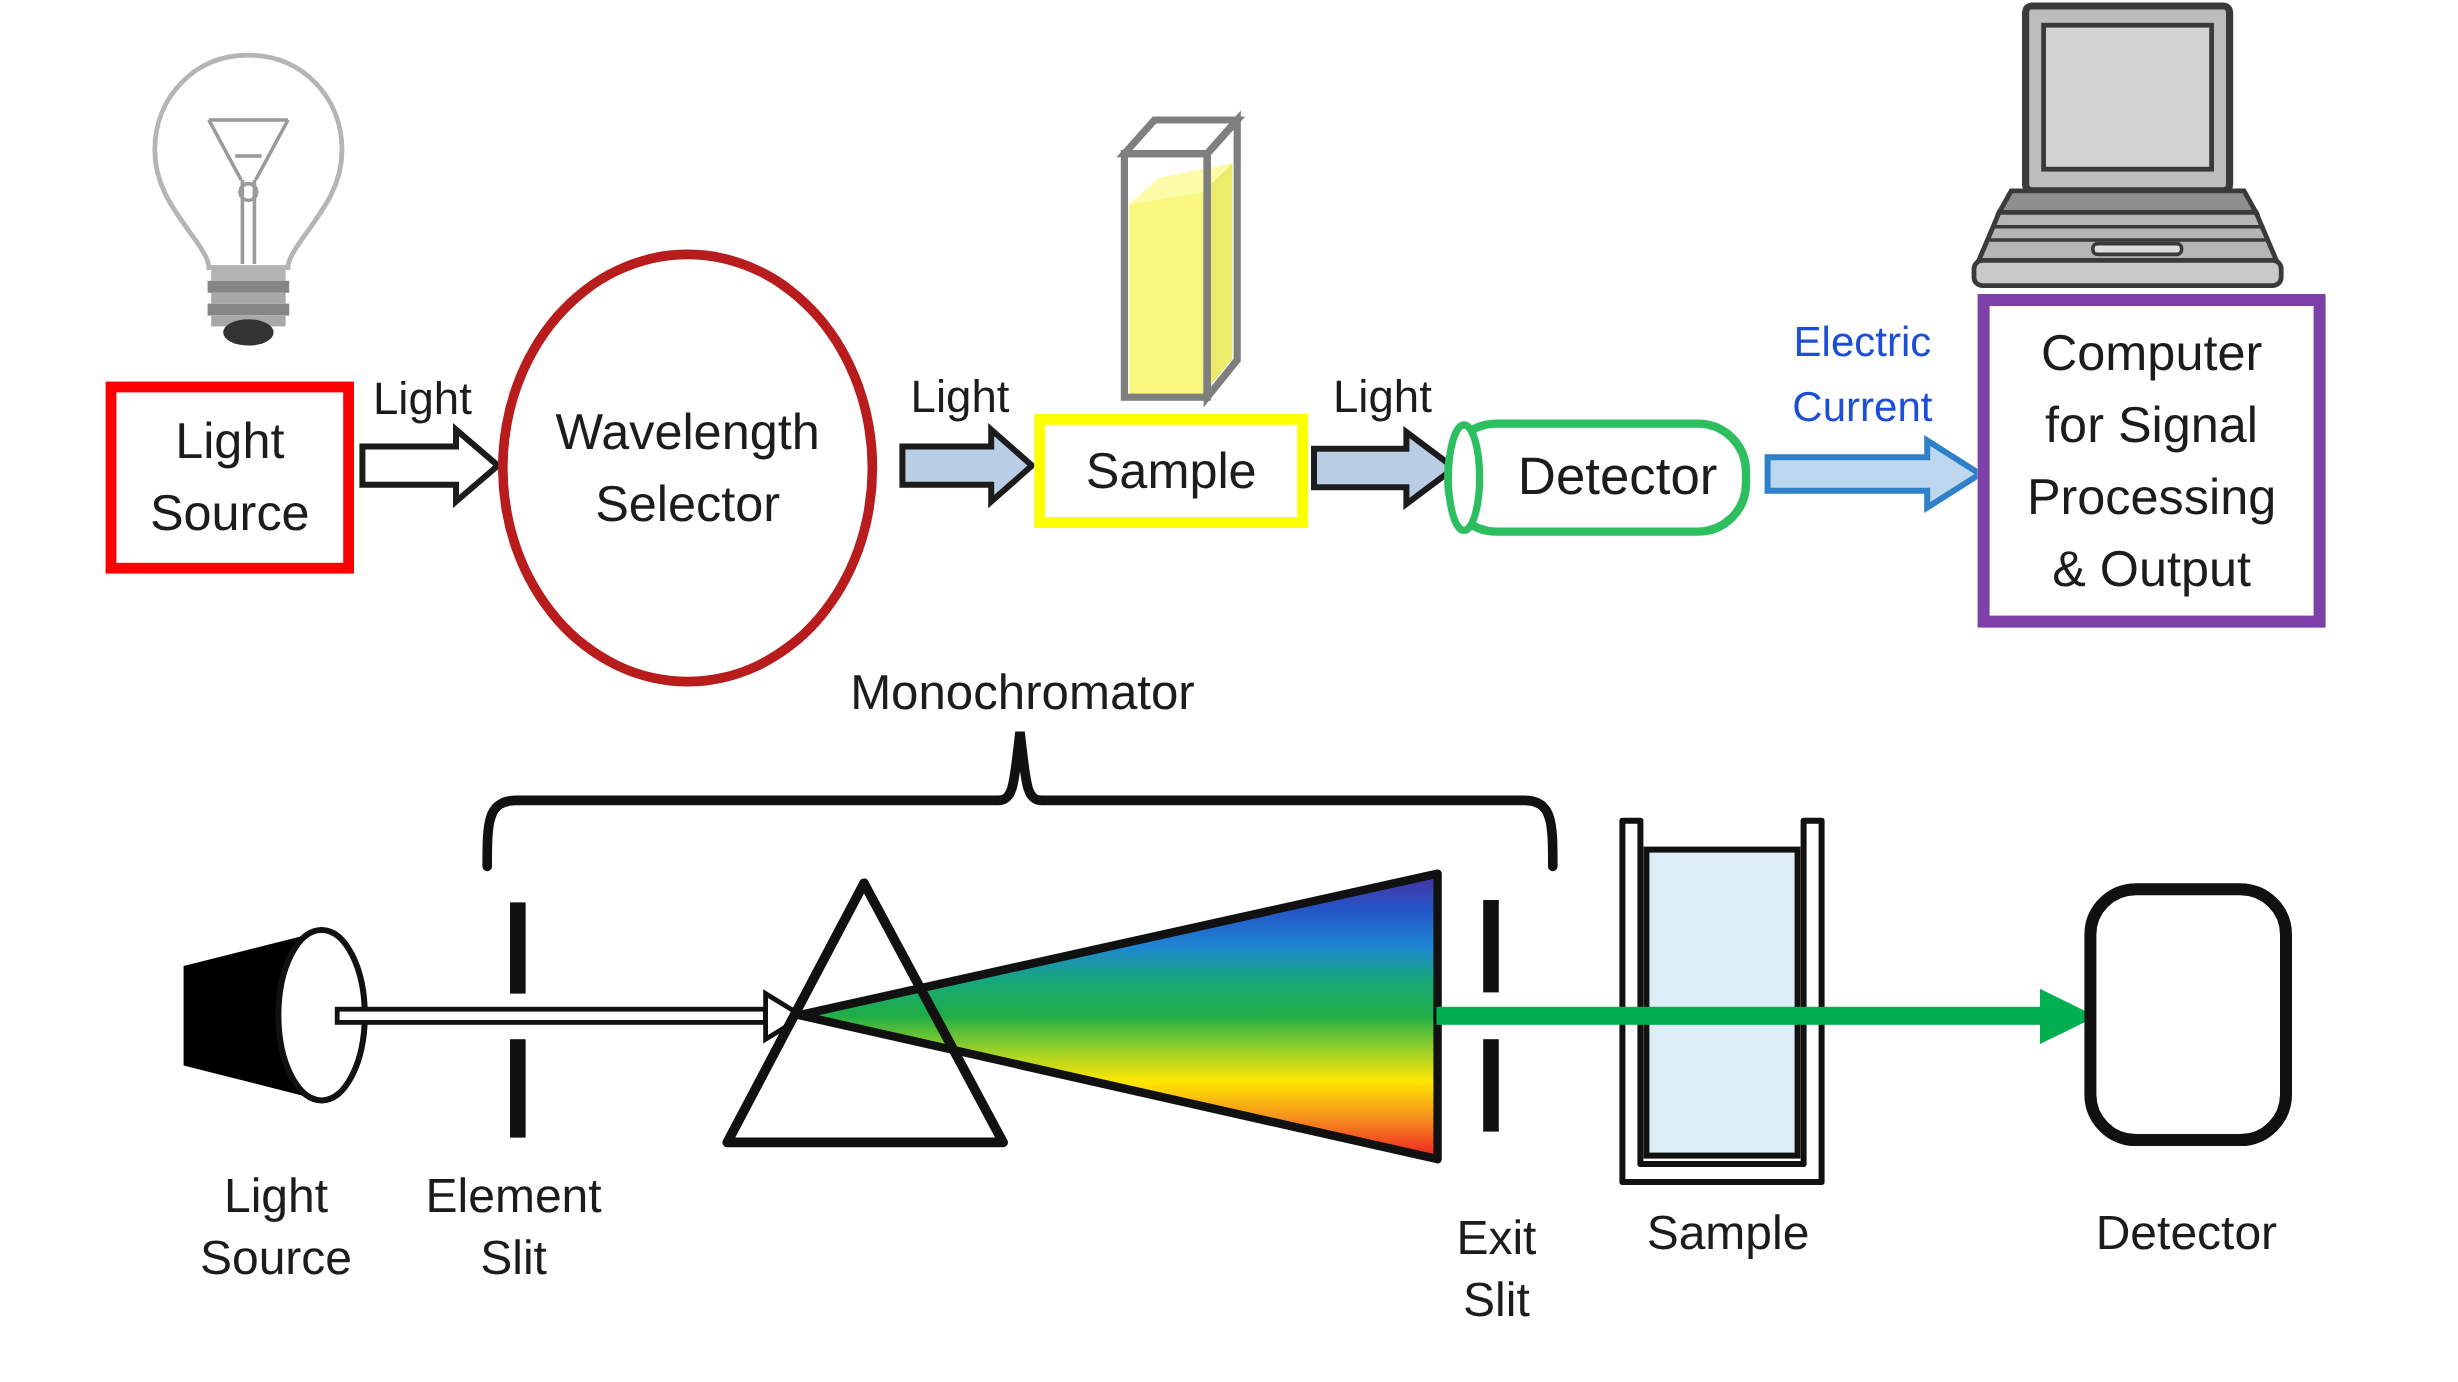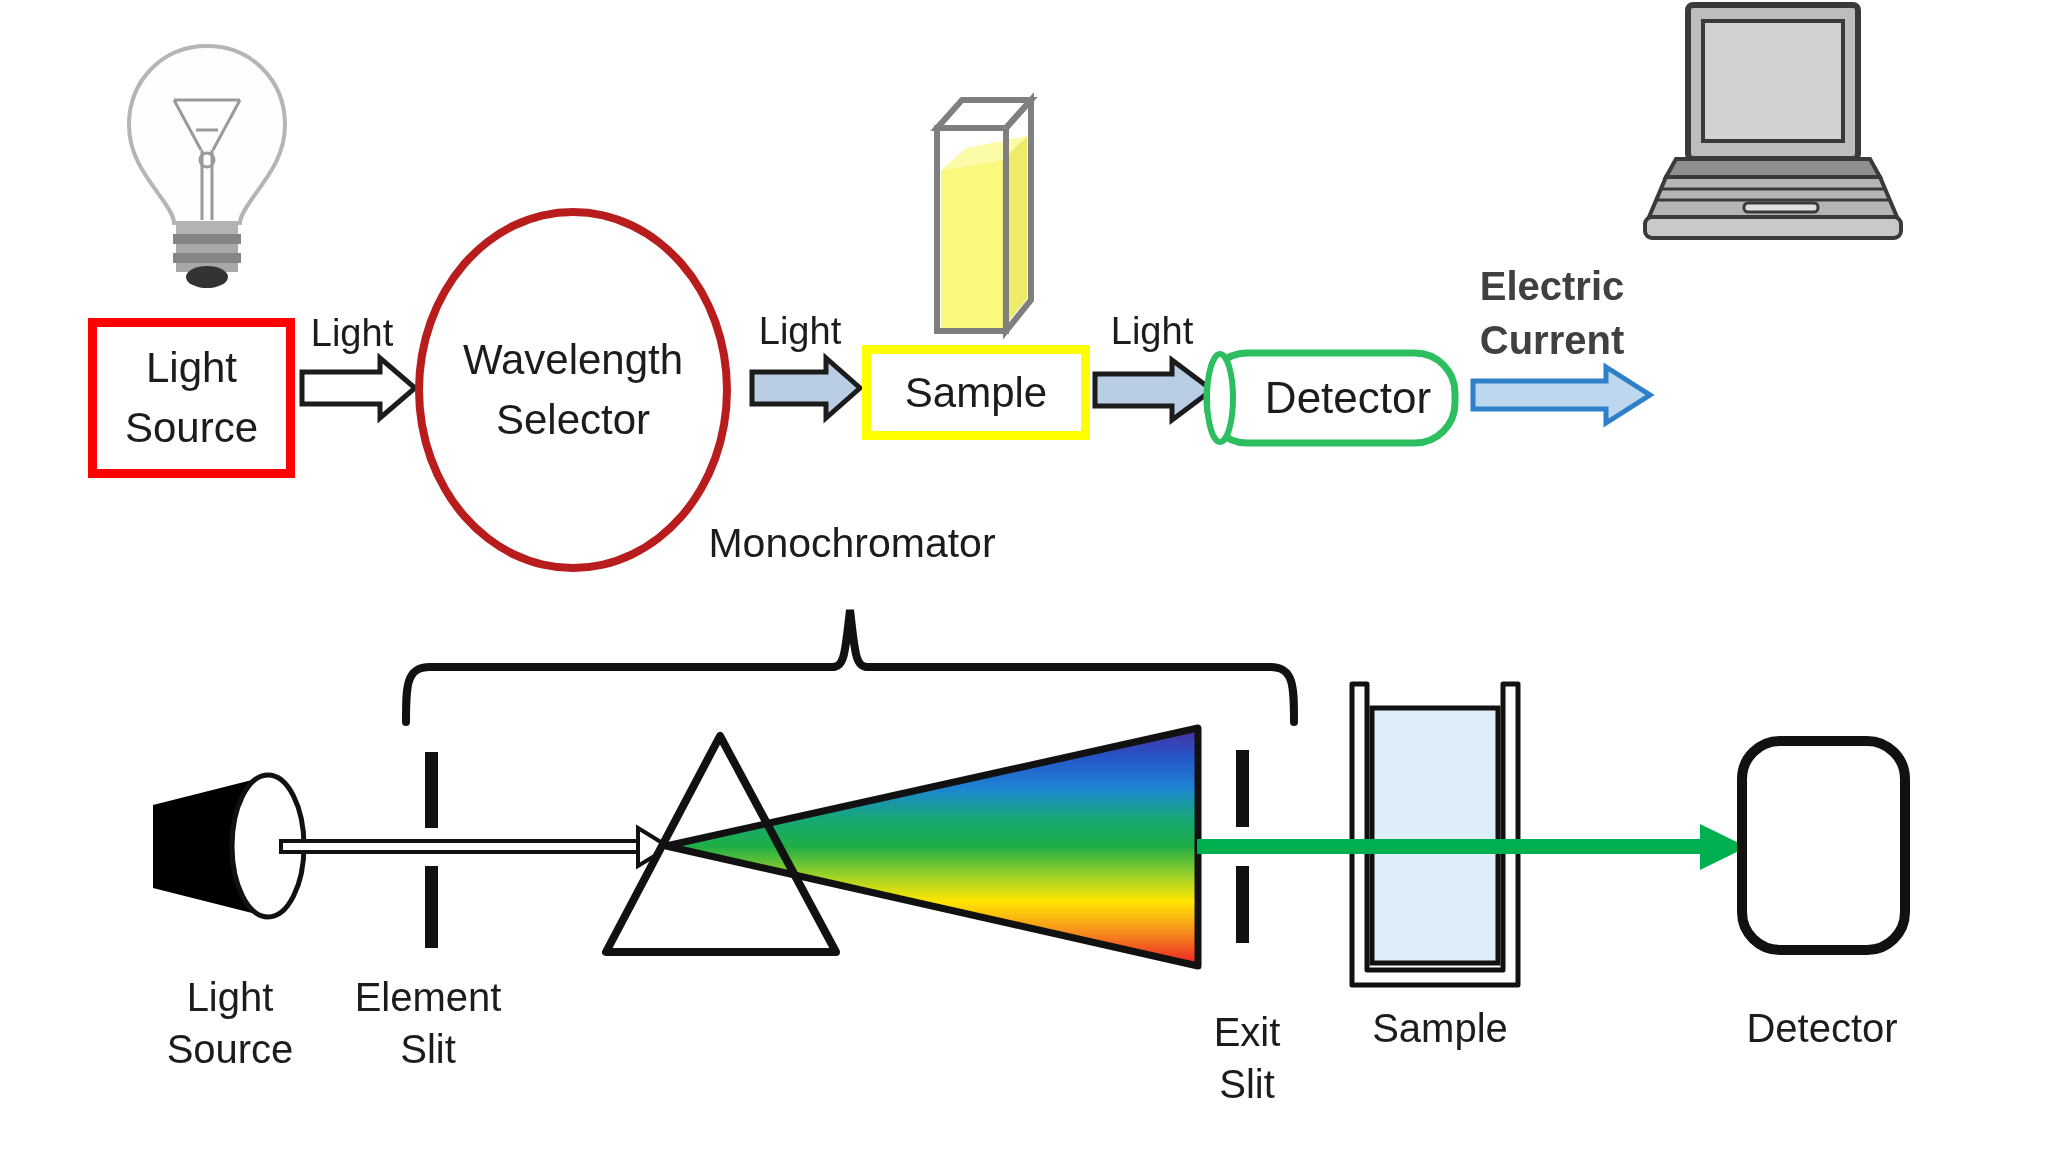--- a/index.html
+++ b/index.html
@@ -10,21 +10,21 @@
        font-size:40px;line-height:52px;color:#1c1c1c;}
   .toplbl{font-size:38px;line-height:48px;}
   .box{position:absolute;box-sizing:border-box;background:#ffffff;display:flex;
        align-items:center;justify-content:center;text-align:center;}
   .box span{white-space:pre-line;font-size:42px;line-height:60px;color:#1c1c1c;}
   #box-light-source{left:88px;top:318px;width:207px;height:160px;border:9px solid #ff0000;}
   #ellipse-wavelength{left:415px;top:208px;width:316px;height:364px;border:8px solid #b91c1c;
        border-radius:50%;}
   #box-sample{left:862px;top:345px;width:228px;height:95px;border:9px solid #ffff00;}
   #box-computer{left:1648px;top:245px;width:290px;height:278px;border:10px solid #7d3fa8;}
-  #lbl-electric{color:#404040;font-weight:700;font-size:40px;line-height:54px;}
+  #lbl-electric{color:#1d4ed8;font-weight:400;font-size:35px;line-height:54px;}
   #lbl-detector-top{font-size:44px;}
   #lbl-monochromator{font-size:41px;}
 </style>
 </head>
 <body>
 
 <div id="stage">
 
   <svg id="shapes" viewBox="0 0 2048 1152" xmlns="http://www.w3.org/2000/svg">
     <defs>
@@ -131,29 +131,35 @@
 
   <div class="box" id="ellipse-wavelength">
     <span>Wavelength
 Selector</span>
   </div>
 
   <div class="box" id="box-sample">
     <span>Sample</span>
   </div>
 
+  <div class="box" id="box-computer">
+    <span>Computer
+for Signal
+Processing
+&amp; Output</span>
+  </div>
 
   <div class="lbl toplbl" style="left:352px;top:333px">Light</div>
   <div class="lbl toplbl" style="left:800px;top:331px">Light</div>
   <div class="lbl toplbl" style="left:1152px;top:331px">Light</div>
   <div class="lbl" id="lbl-electric" style="left:1552px;top:313px">Electric
 Current</div>
   <div class="lbl" id="lbl-detector-top" style="left:1348px;top:398px">Detector</div>
 
-  <div class="lbl" id="lbl-monochromator" style="left:852px;top:543px">Monochromator</div>
+  <div class="lbl" id="lbl-monochromator" style="left:852px;top:577px">Monochromator</div>
 
   <div class="lbl" style="left:230px;top:1023px">Light
 Source</div>
   <div class="lbl" style="left:428px;top:1023px">Element
 Slit</div>
   <div class="lbl" style="left:1247px;top:1058px">Exit
 Slit</div>
   <div class="lbl" style="left:1440px;top:1028px">Sample</div>
   <div class="lbl" style="left:1822px;top:1028px">Detector</div>
 

